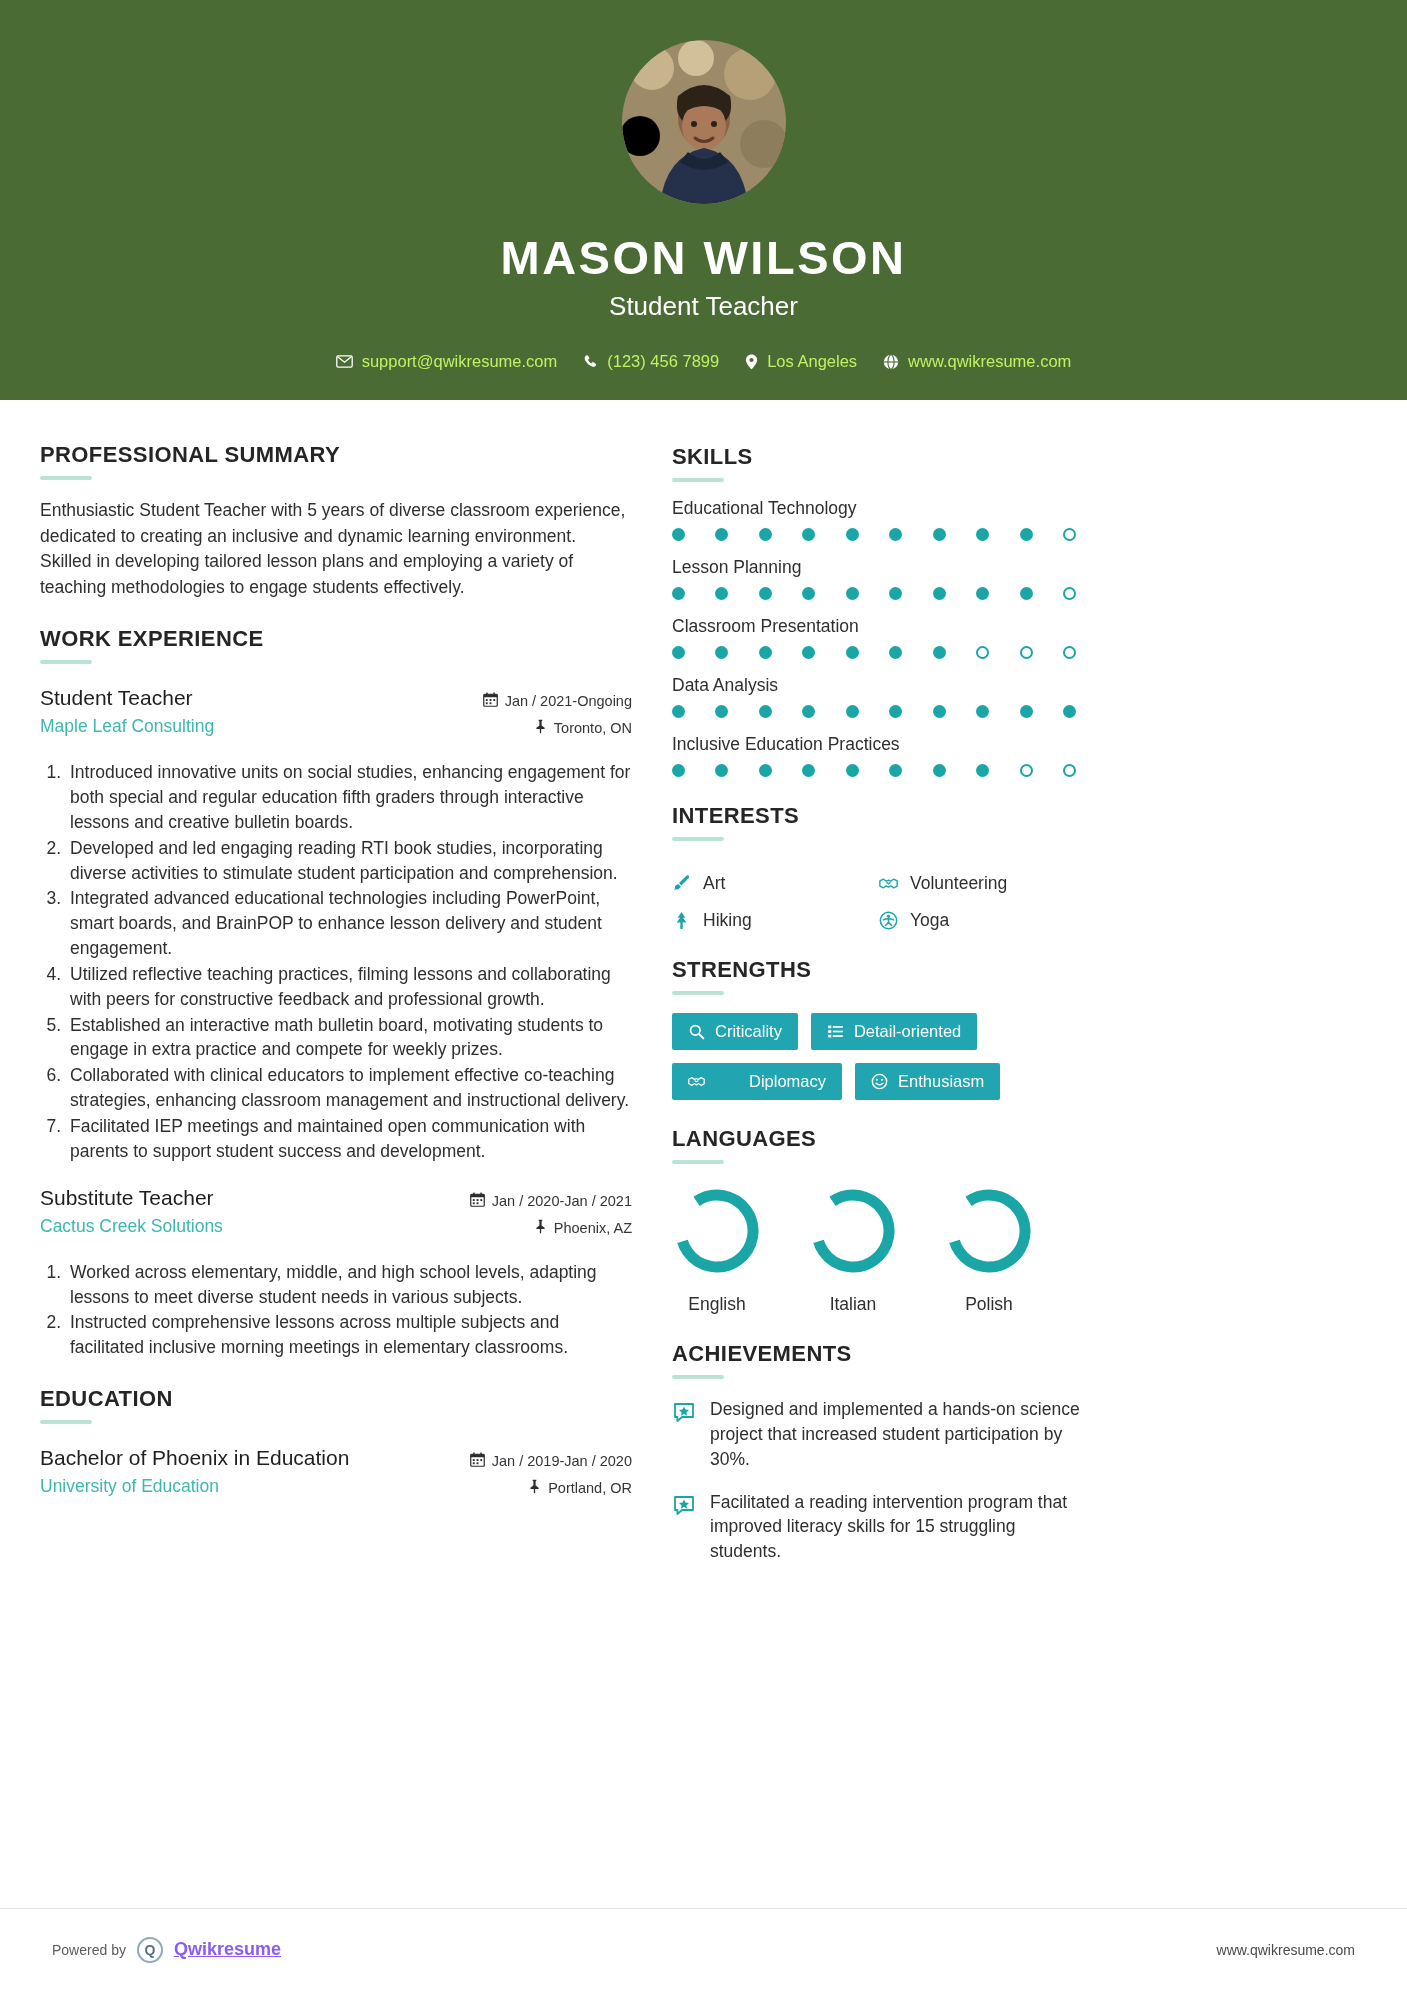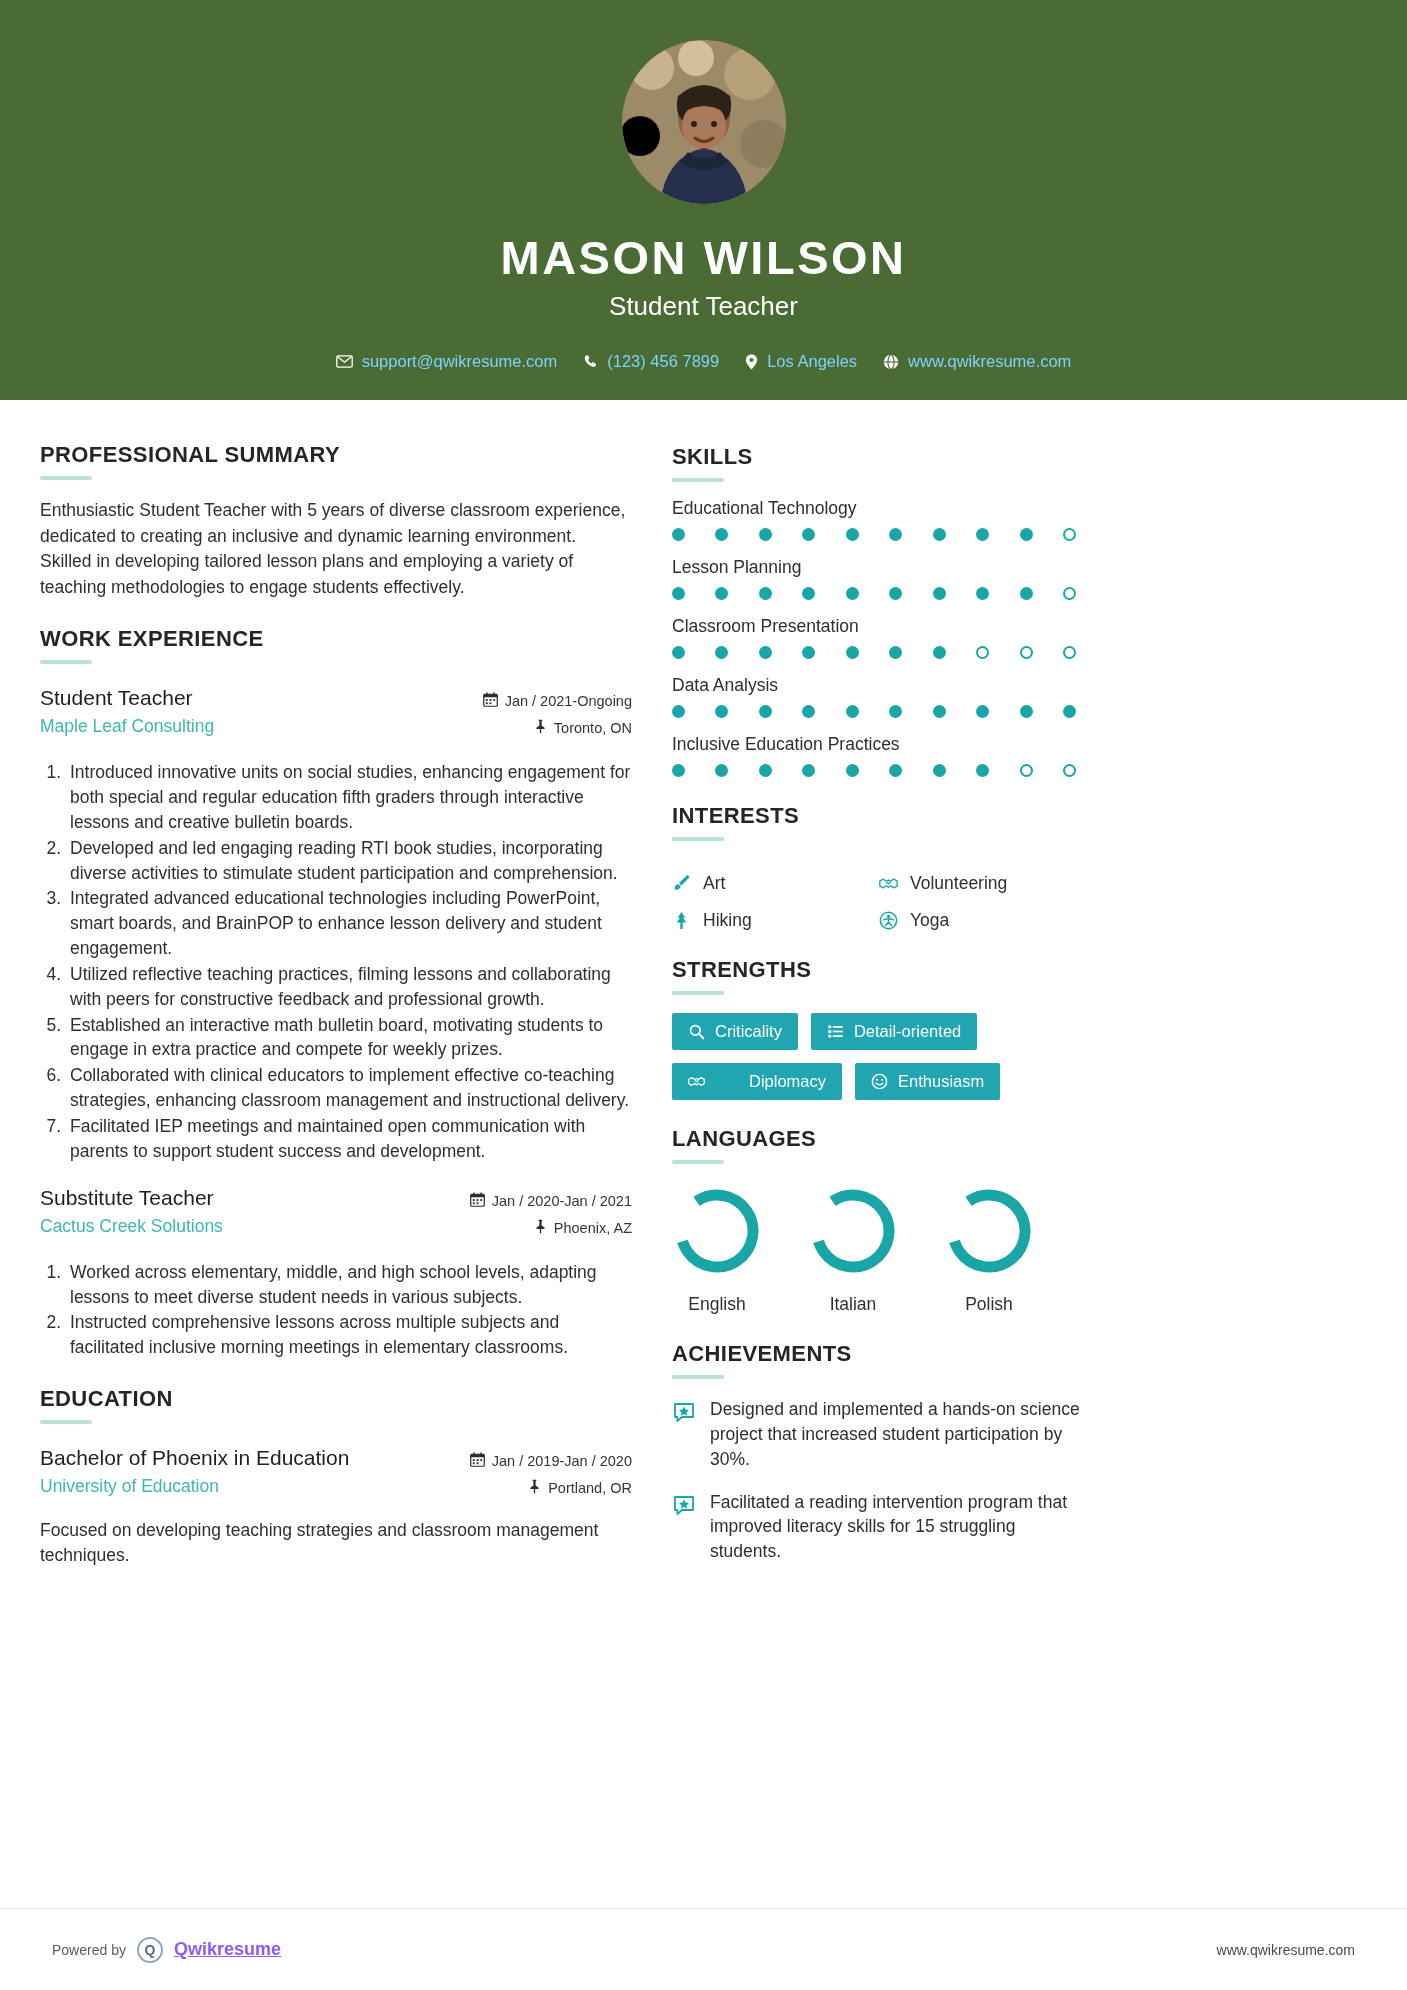--- a/index.html
+++ b/index.html
@@ -42,21 +42,21 @@
     font-weight: 400;
     color: #ffffff;
   }
   .contact {
     margin-top: 30px;
     display: flex;
     justify-content: center;
     align-items: center;
     gap: 26px;
     font-size: 16.5px;
-    color: #7dd3fc;
+    color: #bef264;
   }
   .contact .ci { display: flex; align-items: center; gap: 9px; }
   .contact svg { display:block; }
 
   
   .body {
     display: flex;
     padding: 42px 40px 0 40px;
     gap: 40px;
   }
@@ -358,21 +358,20 @@
                     <span>Jan / 2019-Jan / 2020</span>
                   </div>
                   <div>
                     <span><svg width="13" height="15" viewBox="0 0 14 16">
                         <path d="M5 0.8 H9 V1.8 L8.2 2.4 V7 L11.4 9.4 V10.6 H7.7 V15.4 H6.3 V10.6 H2.6 V9.4 L5.8 7 V2.4 L5 1.8z" fill="#2d2d2d"></path>
                       </svg></span>
                     <span>Portland, OR</span>
                   </div>
                 </div>
               </div>
-              <div class="edu-desc">Focused on developing teaching strategies and classroom management techniques.</div>
             </div>
           </div>
       </div>
 
     </div>
 
     <div class="col-right">
 
       <div class="sec">
         <div class="sec-title">SKILLS</div>

